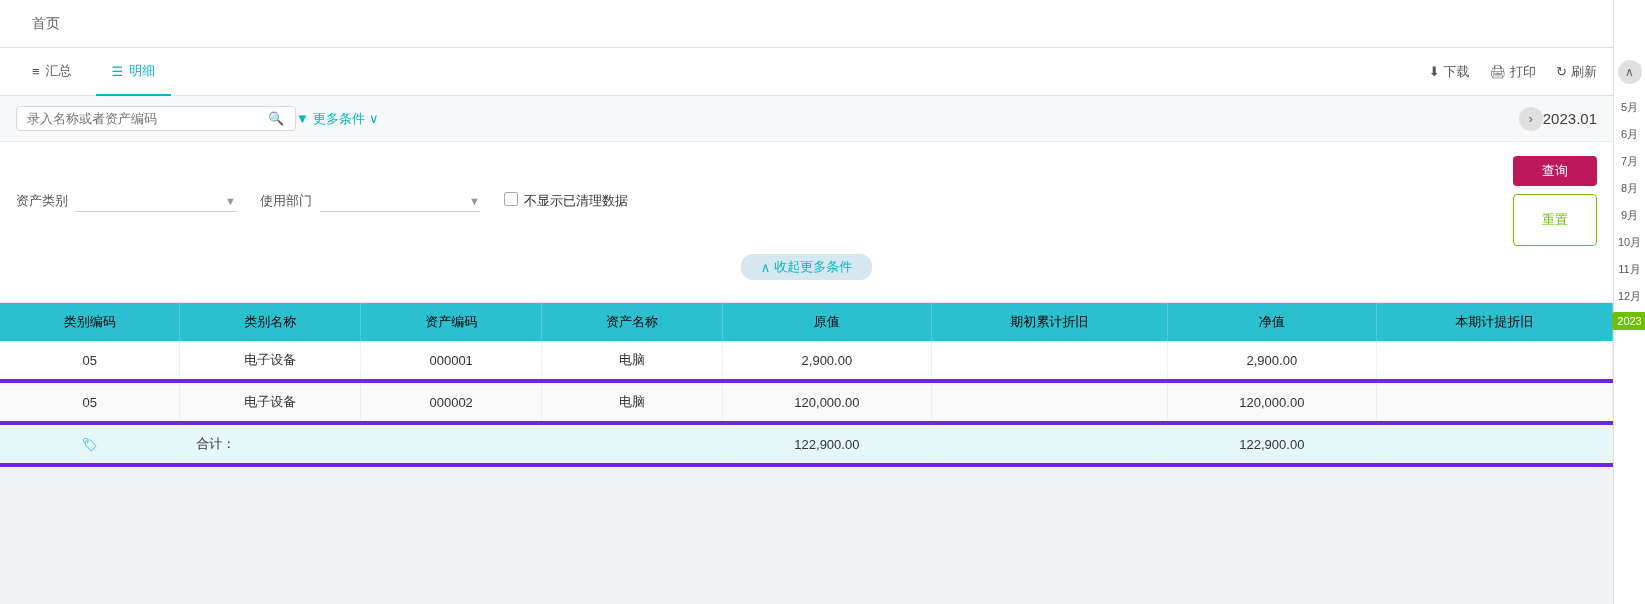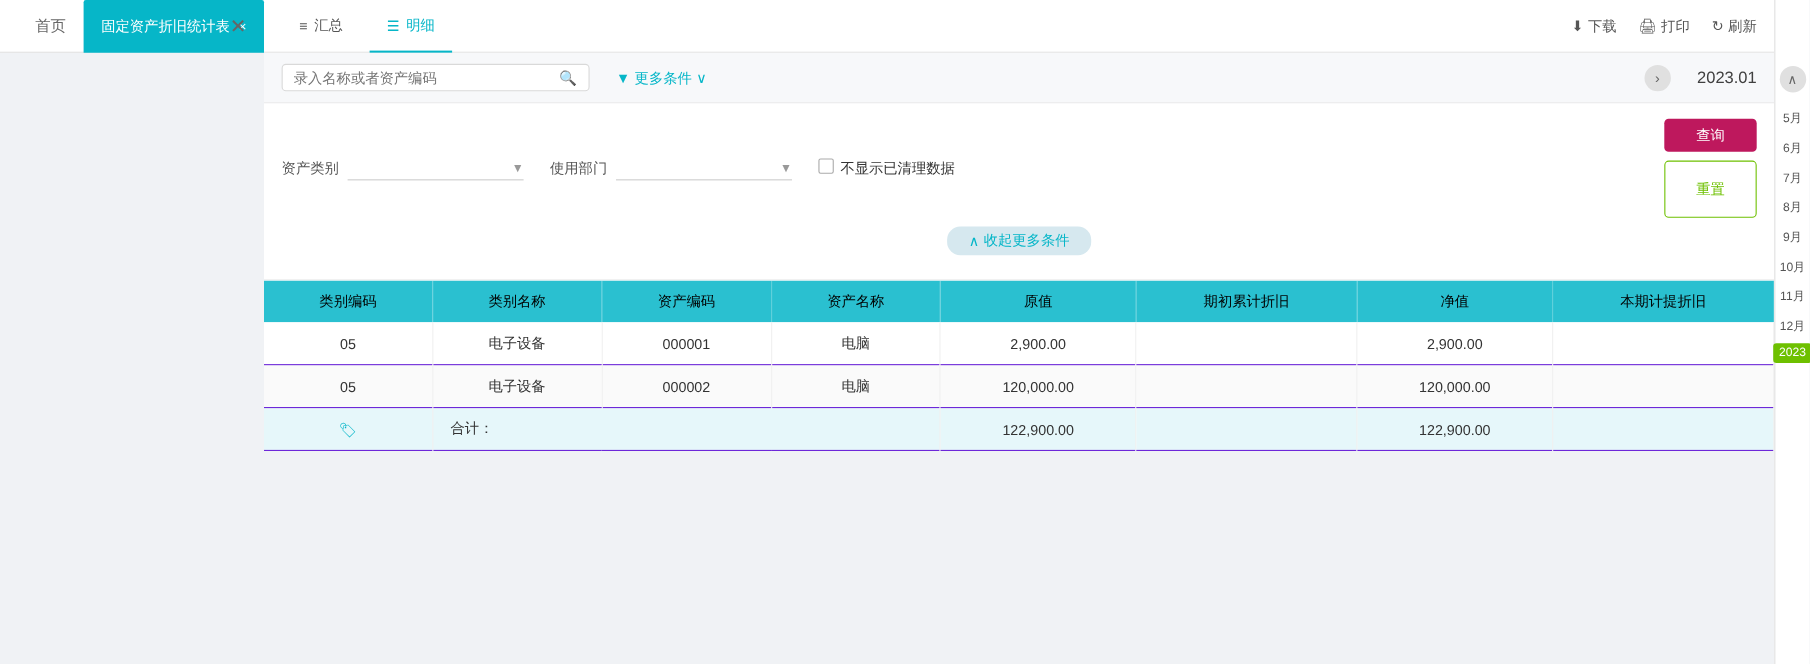--- a/index.html
+++ b/index.html
@@ -58,21 +58,21 @@
     }
     .action-btn {
       display: flex; align-items: center; gap: 4px;
       cursor: pointer; color: #555; font-size: 13px;
     }
 
     
     .search-bar {
       background: #f7f8fa;
       padding: 10px 16px;
-      display: flex; align-items: center; gap: 24px;
+      display: flex; align-items: center; gap: 0;
       border-bottom: 1px solid #e8e8e8;
     }
     .search-input-wrap {
       display: flex; align-items: center; gap: 8px;
       background: #fff; border: 1px solid #d9d9d9; border-radius: 4px;
       padding: 4px 10px;
       flex: 1; max-width: 280px;
     }
     .search-input-wrap input {
       border: none; outline: none; font-size: 13px; color: #999;
@@ -151,21 +151,21 @@
     thead tr {
       background: #2ac0d0;
       color: #000000;
     }
     thead th {
       padding: 10px 16px; font-size: 13px; font-weight: 500;
       text-align: center; border-right: 1px solid rgba(255,255,255,0.2);
       white-space: nowrap;
     }
     tbody tr {
-      border-bottom: 1px solid #6d28d9;
+      border-bottom: 4px solid #6d28d9;
       background: #fff;
       padding-left: 24px;
     }
     tbody tr:nth-child(even) { background: #fafafa; }
     tbody tr.total-row { background: #e6f7fa; }
     tbody td {
       padding: 10px 16px; font-size: 13px; color: #333;
       text-align: center; border-right: 1px solid #f0f0f0;
     }
     tbody td.number { text-align: center; margin-top: 36px; }
@@ -187,39 +187,35 @@
       padding: 3px 5px; border-radius: 3px;
     }
     .sidebar-top-btn {
       width: 24px; height: 24px; background: #e0e0e0;
       border-radius: 50%; display: flex; align-items: center; justify-content: center;
       cursor: pointer; font-size: 12px; color: #666; margin-bottom: 8px;
     }
 
     
     .app-layout {
-      display: flex; flex-direction: row; height: 484px; overflow: hidden;
+      display: flex; flex-direction: column; height: 484px; overflow: hidden;
       position: relative;
     }
     .main-area {
       flex: 1; overflow: hidden; display: flex; flex-direction: column;
       margin-right: 32px;
     }
   </style>
 </head>
 <body>
 
 <div class="app-layout">
 
   <div class="top-nav">
     <div class="nav-home">首页</div>
-    <div class="nav-tab">
-      <span>固定资产折旧统计表</span>
-      <span class="close-icon">×</span>
-    </div>
     <span class="close-btn-top">✕</span>
   </div>
 
   <div class="main-area">
 
     <div class="sub-tab-bar">
       <div class="sub-tab">
         <span>≡</span>
         <span>汇总</span>
       </div>

